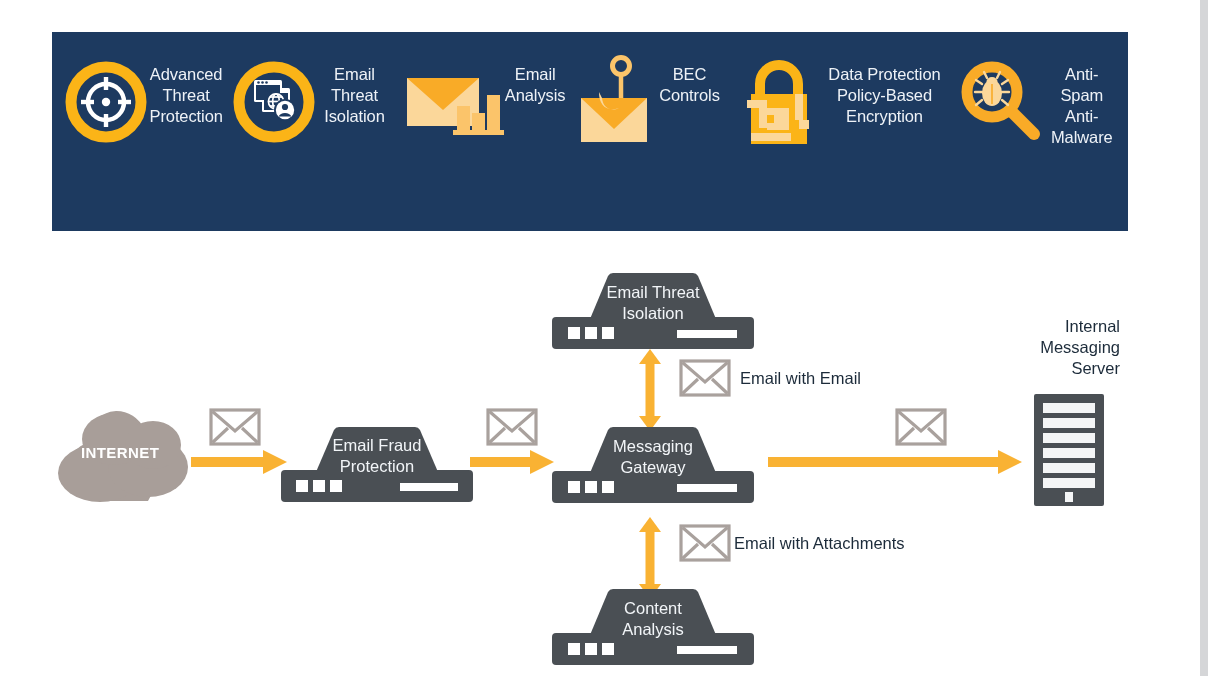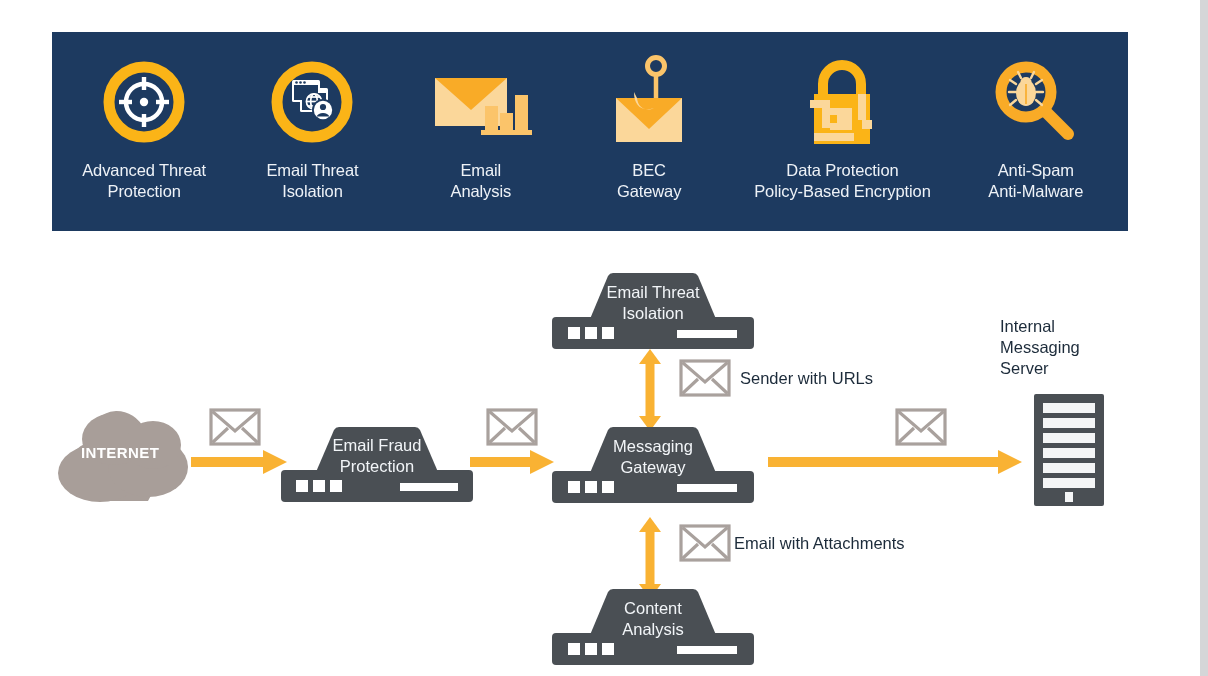--- a/index.html
+++ b/index.html
@@ -29,22 +29,21 @@
     left: 52px; top: 32px;
     width: 1076px; height: 199px;
     background: #1d3a60;
     display: flex;
     align-items: flex-start;
     justify-content: space-around;
     padding: 22px 8px 0 8px;
   }
   .cap {
     display: flex;
-    flex-direction: column;
-    align-items: center;
+    align-items: flex-start;
     width: 160px;
   }
   .cap-icon {
     height: 96px;
     display: flex; align-items: center; justify-content: center;
   }
   .cap-label {
     margin-top: 10px;
     color: #eef2f7;
     font-size: 16.5px;
@@ -56,21 +55,21 @@
   .cap-wide { width: 210px; }
 
   
   .diagram { position: absolute; left: 0; top: 231px; width: 1208px; height: 445px; }
 
   .node-label {
     position: absolute;
     color: #1c2b3a;
     font-size: 16.5px;
     line-height: 21px;
-    text-align: left;
+    text-align: right;
     white-space: pre-line;
   }
   .flow-label {
     position: absolute;
     color: #1c2b3a;
     font-size: 16.5px;
     line-height: 21px;
     white-space: nowrap;
   }
   .cloud-text {
@@ -171,21 +170,21 @@
       <div class="cap-icon">
         <svg width="90" height="96" viewBox="0 0 90 96">
           <circle cx="52" cy="12" r="8.5" fill="none" stroke="#fbc46a" stroke-width="5"></circle>
           <path d="M52 20.5 L52 52" stroke="#fbc46a" stroke-width="4.5" fill="none"></path>
           <rect x="12" y="44" width="66" height="44" fill="#fbd79a"></rect>
           <path d="M12 44 L45 75 L78 44 Z" fill="#f9ab27"></path>
           <path d="M30 38 C30 52, 38 58, 50 54 C42 58, 34 54, 33 44 Z" fill="#fbd79a"></path>
         </svg>
       </div>
       <div class="cap-label">BEC
-Gateway</div>
+Controls</div>
     </div>
 
     <div class="cap cap-wide">
       <div class="cap-icon">
         <svg width="84" height="92" viewBox="0 0 84 92">
           <path d="M23 40 L23 28 a19 19 0 0 1 38 0 L61 40" fill="none" stroke="#fbb417" stroke-width="10"></path>
           <rect x="14" y="38" width="56" height="50" fill="#fbb417"></rect>
           <g fill="#fbd79a">
             <rect x="10" y="44" width="12" height="8"></rect>
             <rect x="22" y="44" width="8" height="28"></rect>
@@ -253,21 +252,21 @@
       </svg>
     </div>
 
     <div class="abs" style="left:679px; top:128px;">
       <svg width="52" height="38" viewBox="0 0 52 38">
         <rect x="2" y="2" width="48" height="34" fill="none" stroke="#a9a19d" stroke-width="3.2"></rect>
         <path d="M3.5 3.5 L26 23 L48.5 3.5" fill="none" stroke="#a9a19d" stroke-width="3.2"></path>
         <path d="M3.5 34.5 L19 20 M48.5 34.5 L33 20" fill="none" stroke="#a9a19d" stroke-width="3.2"></path>
       </svg>
     </div>
-    <div class="flow-label" style="left:740px; top:137px;">Sender with URLs</div>
+    <div class="flow-label" style="left:740px; top:137px;">Email with Email</div>
 
     <div class="abs" style="left:56px; top:170px;">
       <svg width="140" height="102" viewBox="0 0 140 102">
         <path d="M38 100 a30 30 0 0 1 -4 -59 a27 27 0 0 1 26 -31 a30 30 0 0 1 28 18 a26 26 0 0 1 26 26 a24 24 0 0 1 -20 24 a23 23 0 0 1 -2 22 Z" fill="#a89e99"></path>
         <ellipse cx="44" cy="72" rx="42" ry="29" fill="#a89e99"></ellipse>
         <ellipse cx="92" cy="66" rx="40" ry="30" fill="#a89e99"></ellipse>
         <ellipse cx="58" cy="38" rx="32" ry="26" fill="#a89e99"></ellipse>
         <ellipse cx="97" cy="44" rx="28" ry="24" fill="#a89e99"></ellipse>
       </svg>
       <div class="cloud-text" style="left:25px; top:43px;">INTERNET</div>

